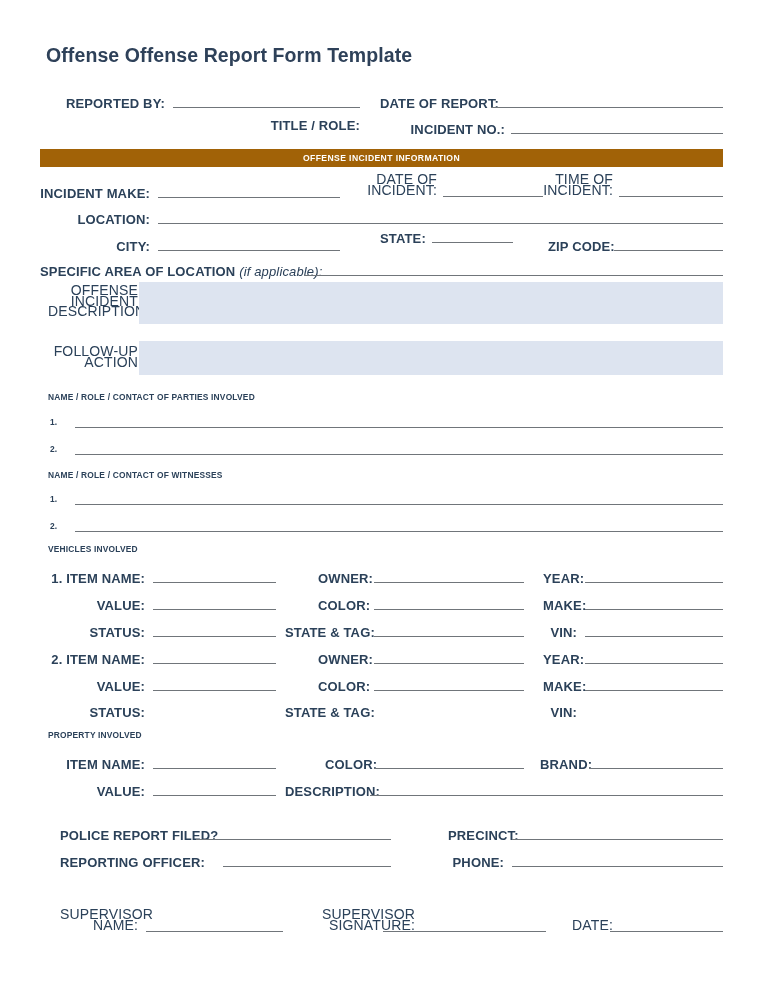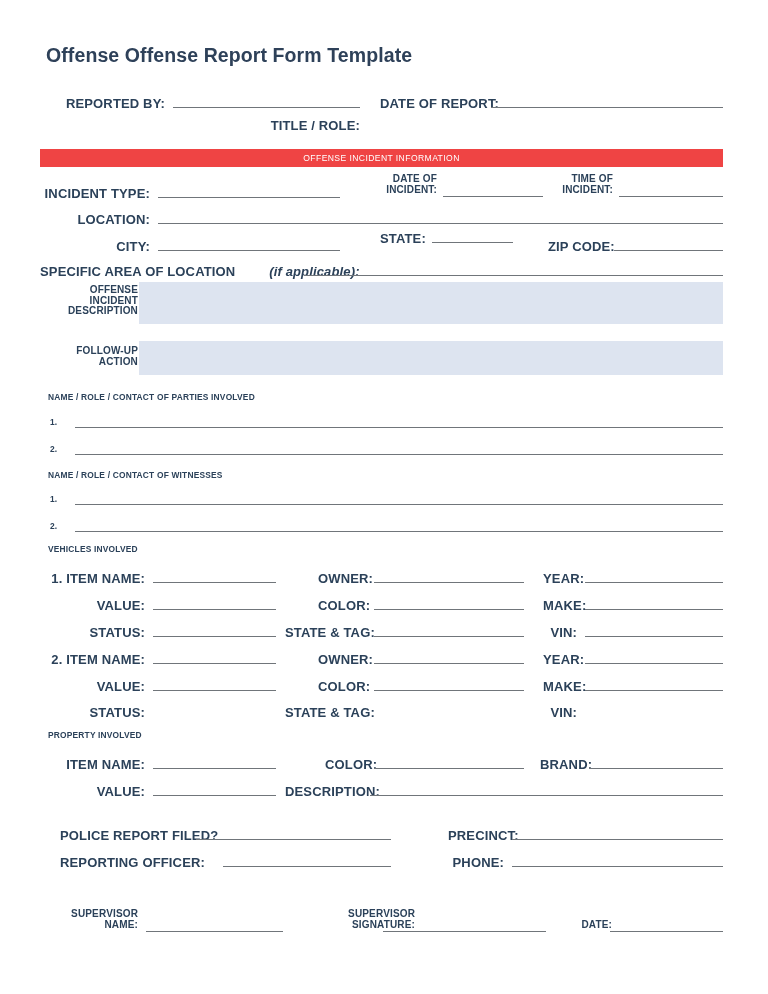--- a/index.html
+++ b/index.html
@@ -46,55 +46,54 @@
     font-size: 13px;
     font-weight: bold;
     letter-spacing: 0.15px;
     color: #2b4159;
     white-space: nowrap;
     line-height: 10px;
     text-align: right;
   }
   .lbl .ital {
     font-style: italic;
-    font-weight: bold;
-    margin-left: 30px;
+    font-weight: normal;
   }
   .rule {
     border-bottom: 1.15px solid #70757a;
     height: 0;
     align-self: flex-end;
     margin-bottom: 1px;
   }
 
   
   .band {
     position: absolute;
-    background: #ef4444;
+    background: #a16207;
     color: #ffffff;
     font-size: 8.6px;
-    font-weight: normal;
+    font-weight: bold;
     letter-spacing: 0.4px;
     display: flex;
     align-items: center;
     justify-content: center;
     text-align: center;
   }
 
   
   .shade {
     position: absolute;
     background: #dde4f0;
   }
 
   
   .stack {
     position: absolute;
-    font-size: 10px;
-    font-weight: bold;
+    font-size: 14px;
+    font-weight: normal;
     letter-spacing: 0.15px;
     line-height: 10.5px;
     color: #2b4159;
     text-align: right;
     white-space: pre-line;
   }
   .stack.left { text-align: right; }
 
   .section-head {
     position: absolute;
@@ -127,25 +126,29 @@
   <div class="fld" style="left:380px; top:95px; width:343px;">
     <div class="lbl" style="width:105px; text-align:left;">DATE OF REPORT:</div>
     <div class="rule" style="flex:1; margin-left:6px;"></div>
   </div>
 
   <div class="fld" style="left:40px; top:121px; width:320px;flex-direction:column;">
     <div class="lbl" style="width:125px;">TITLE / ROLE:</div>
     <div class="rule" style="flex:1; margin-left:8px;"></div>
   </div>
 
+  <div class="fld" style="left:380px; top:121px; width:343px;">
+    <div class="lbl" style="width:125px; text-align:right;">INCIDENT NO.:</div>
+    <div class="rule" style="flex:1; margin-left:6px;"></div>
+  </div>
 
   <div class="band" style="left:40px; top:149px; width:683px; height:18px;">OFFENSE INCIDENT INFORMATION</div>
 
   <div class="fld" style="left:40px; top:185px; width:300px;">
-    <div class="lbl" style="width:110px;">INCIDENT TYPE:</div>
+    <div class="lbl" style="width:110px;">INCIDENT MAKE:</div>
     <div class="rule" style="flex:1; margin-left:8px;"></div>
   </div>
 
   <div class="stack" style="left:365px; top:174px; width:72px;">DATE OF
 INCIDENT:</div>
   <div class="rule" style="position:absolute; left:443px; top:196px; width:100px;"></div>
 
   <div class="stack" style="left:535px; top:174px; width:78px;">TIME OF
 INCIDENT:</div>
   <div class="rule" style="position:absolute; left:619px; top:196px; width:104px;"></div>

